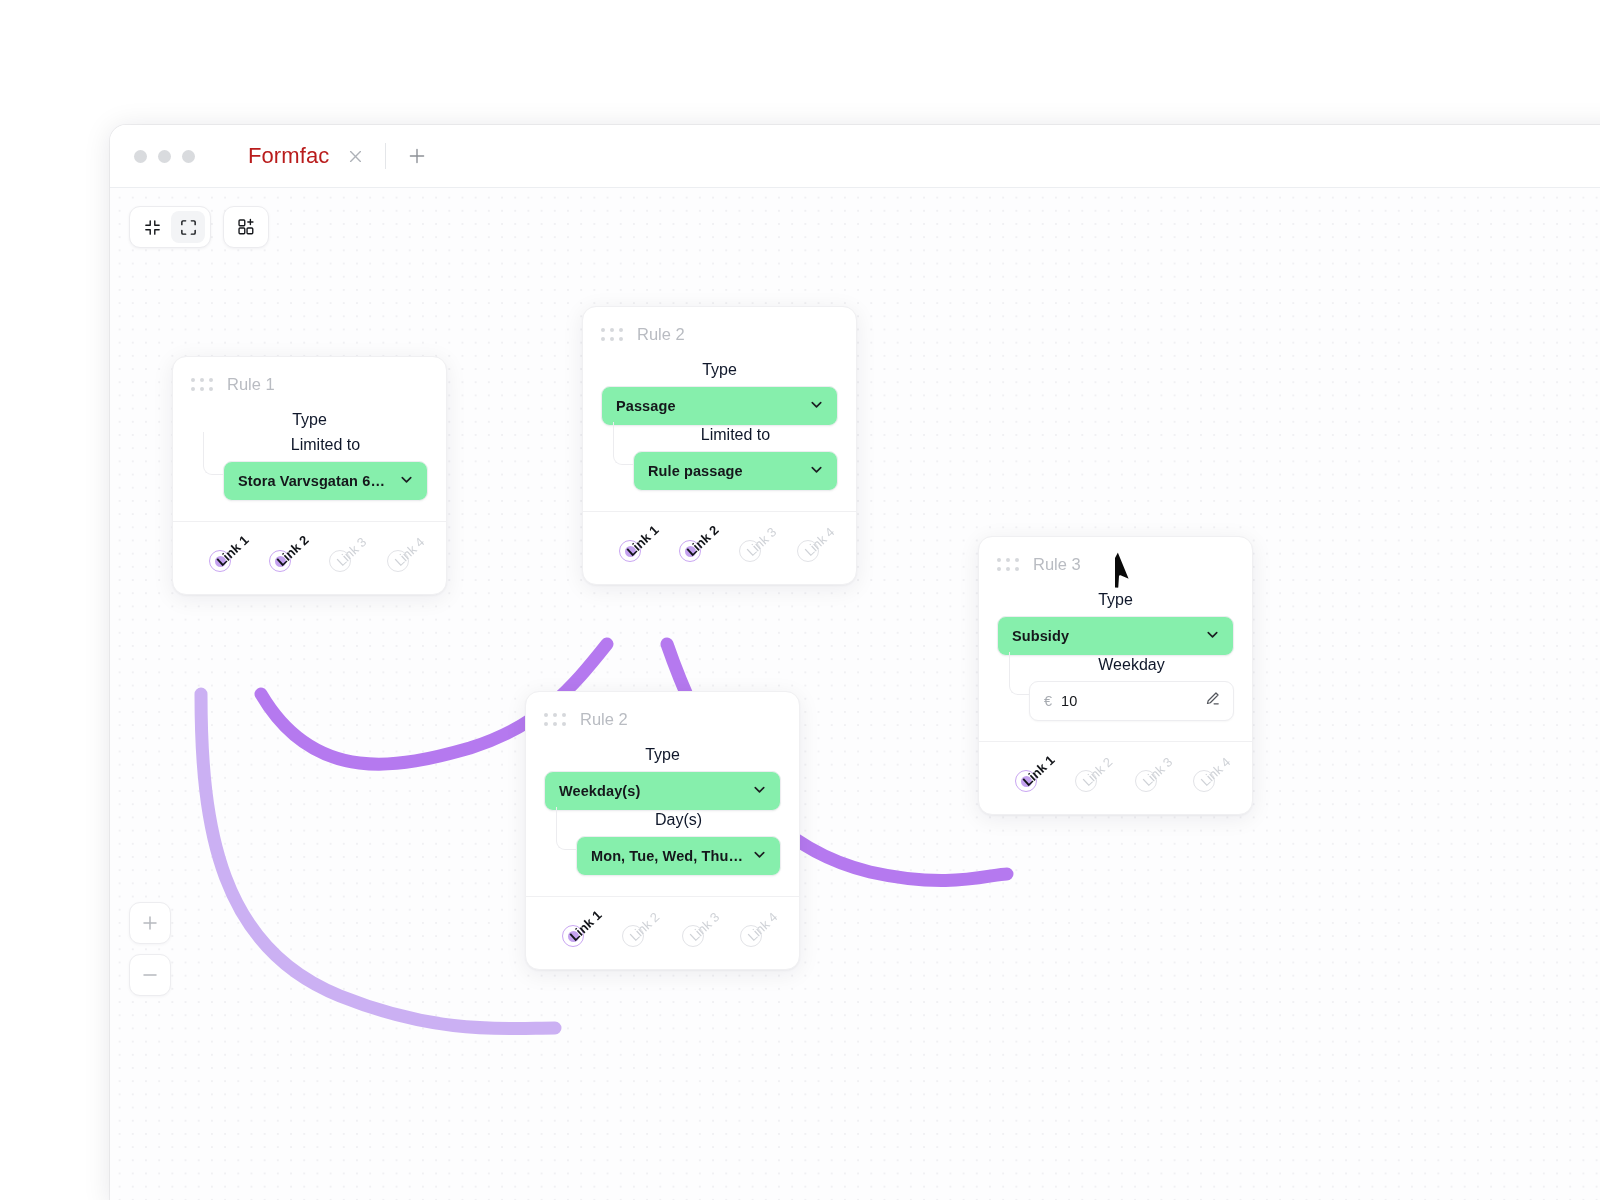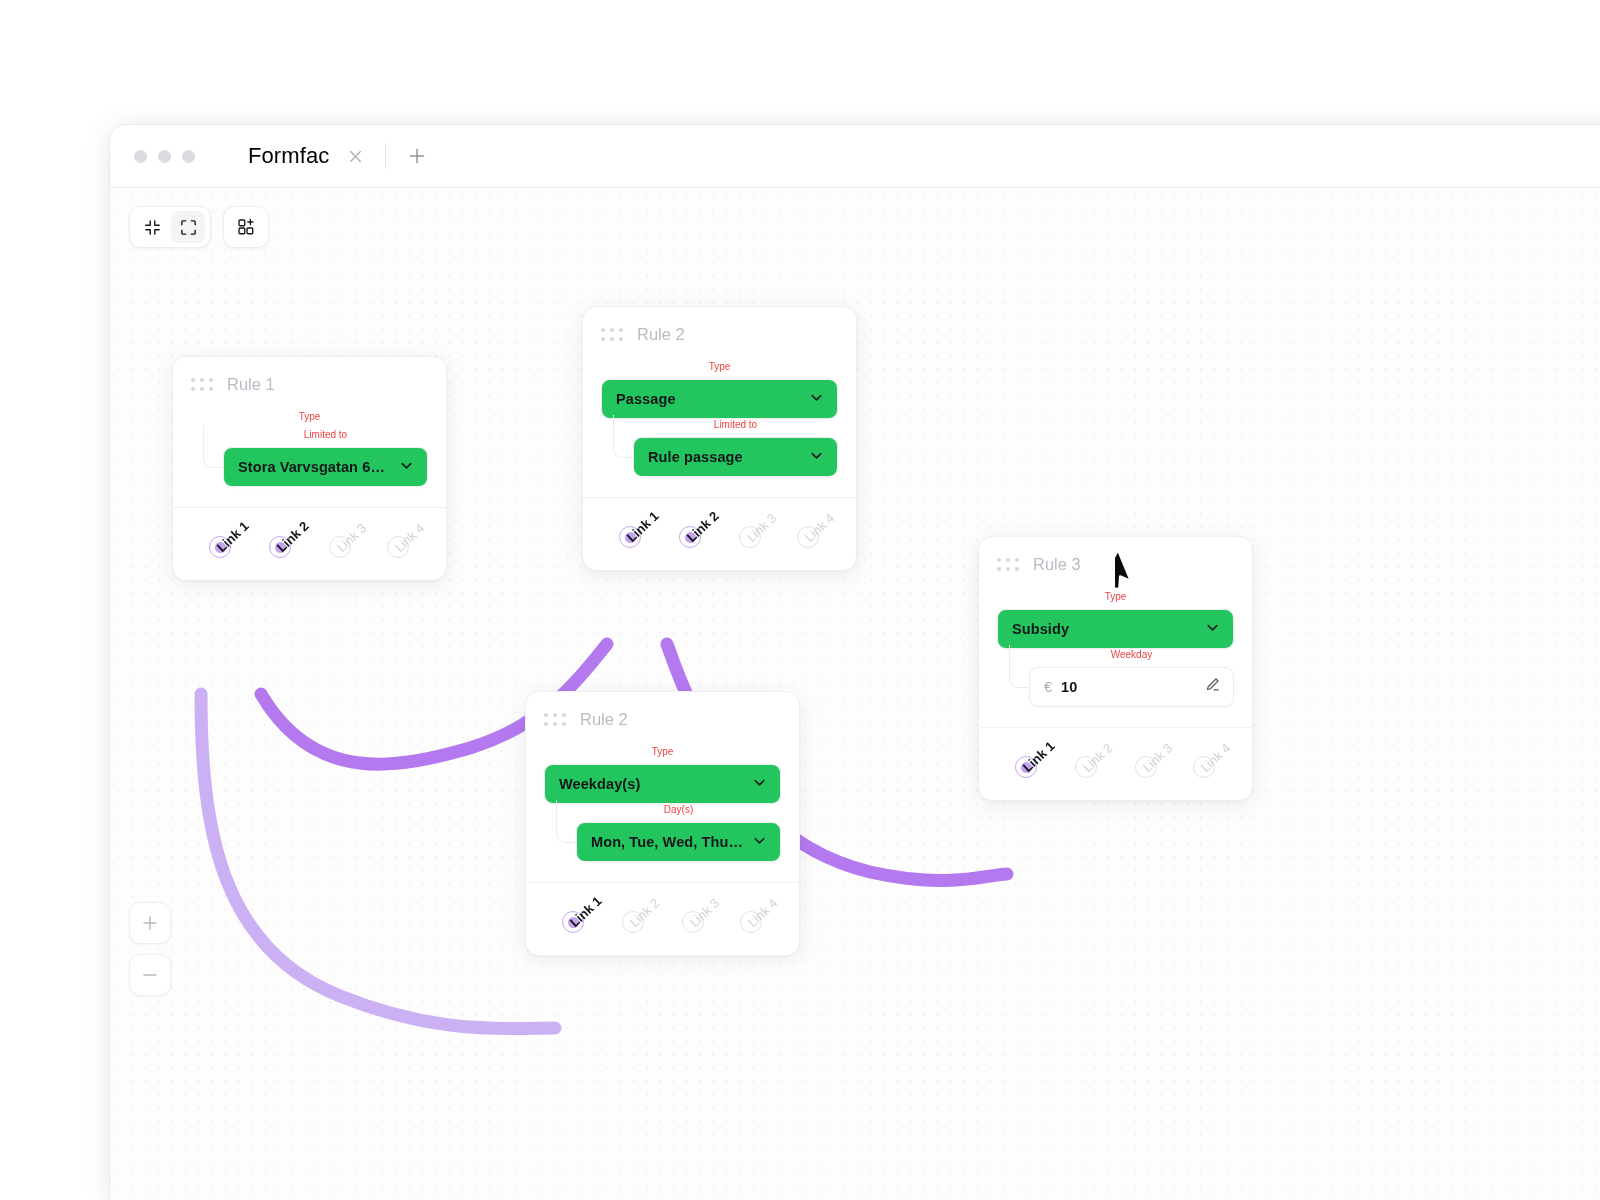--- a/index.html
+++ b/index.html
@@ -30,21 +30,21 @@
     display: flex;
     align-items: center;
     padding-left: 24px;
     border-bottom: 1px solid #eceef1;
   }
   .traffic-lights { display: flex; gap: 11px; align-items: center; }
   .tl-dot { width: 13px; height: 13px; border-radius: 50%; background: #d9dbde; }
 
   #tab-strip { display: flex; align-items: center; margin-left: 53px; gap: 0; }
   #tab-title {
-    font-size: 22px; color: #000000; letter-spacing: .1px;
+    font-size: 22px; color: #b91c1c; letter-spacing: .1px;
     font-weight: 400;
   }
   #tab-close {
     margin-left: 14px; width: 24px; height: 24px;
     display: flex; align-items: center; justify-content: center;
     color: #aeb2b8;
   }
   #tab-divider { width: 1px; height: 26px; background: #e4e6e9; margin: 0 18px; }
   #new-tab-btn {
     width: 26px; height: 26px;
@@ -111,26 +111,26 @@
   .card-head { display: flex; align-items: center; gap: 14px; margin-bottom: 17px; }
   .drag-handle {
     display: grid;
     grid-template-columns: repeat(3, 4px);
     grid-template-rows: repeat(2, 4px);
     gap: 5px;
   }
   .drag-handle i { display: block; width: 4px; height: 4px; border-radius: 50%; background: #d6d8dc; }
   .card-title { font-size: 16.5px; color: #b9bcc2; font-weight: 400; }
 
-  .field-label { font-size: 10px; color: #ef4444; margin-bottom: 7px; }
+  .field-label { font-size: 16px; color: #0f172a; margin-bottom: 7px; }
   .select-box {
     height: 40px;
     border: 1px solid #ededf0;
     border-radius: 9px;
-    background: #22c55e;
+    background: #86efac;
     display: flex; align-items: center;
     padding: 0 12px 0 14px;
     justify-content: space-between;
     box-shadow: 0 1px 2px rgba(16,20,40,0.035);
   }
   .select-value { font-size: 14.5px; color: #15171b; font-weight: 700; letter-spacing: .1px; white-space: nowrap; overflow: hidden; text-overflow: ellipsis; }
   .chev { color: #1c1e22; flex: 0 0 auto; margin-left: 8px; }
 
   
   .subfield { position: relative; margin-top: 0; padding-left: 32px; }
@@ -186,21 +186,21 @@
     height: 40px;
     border: 1px solid #ededf0;
     border-radius: 9px;
     background: #fff;
     display: flex; align-items: center; justify-content: space-between;
     padding: 0 12px 0 14px;
     box-shadow: 0 1px 2px rgba(16,20,40,0.035);
   }
   .amount-left { display: flex; align-items: center; gap: 9px; }
   .currency { font-size: 14.5px; color: #a7abb1; }
-  .amount-value { font-size: 14.5px; color: #15171b; font-weight: 700; }
+  .amount-value { font-size: 14.5px; color: #15171b; font-weight: 400; }
   .pencil { color: #53565c; }
 
   
   #cursor { position: absolute; left: 1005px; top: 360px; z-index: 60; }
 </style>
 </head>
 <body>
 
 <div id="app-window">
 

